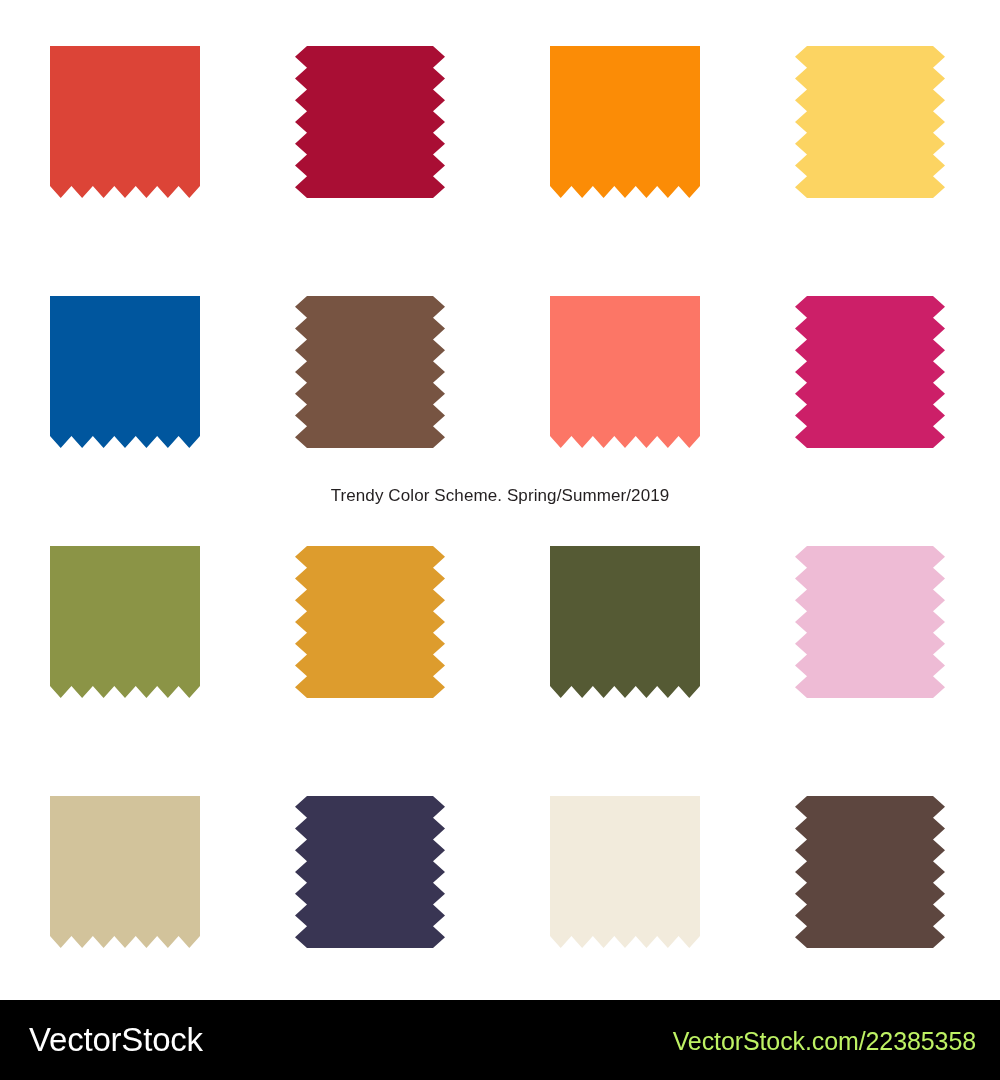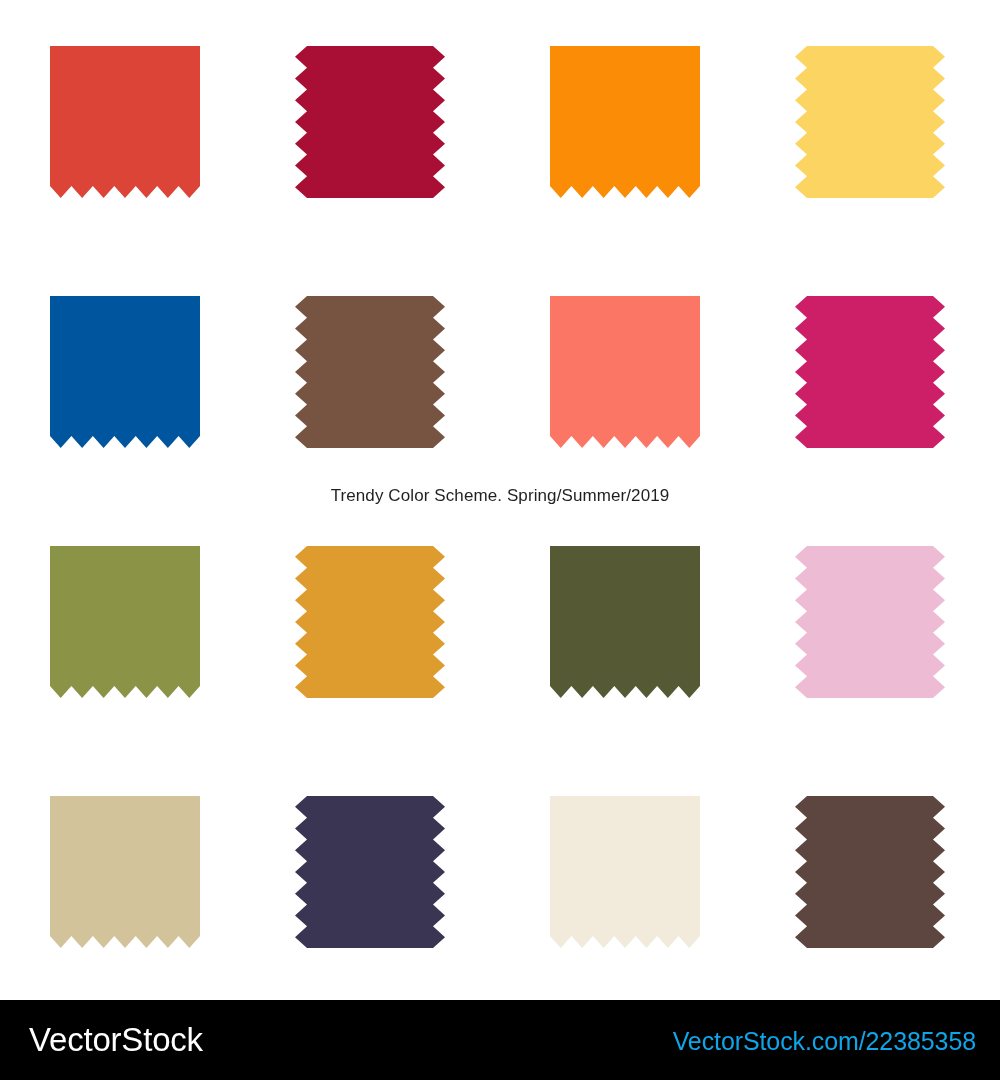--- a/index.html
+++ b/index.html
@@ -56,21 +56,21 @@
     line-height:42px;
     font-weight:normal;
     color:#ffffff;
     letter-spacing:-0.2px;
   }
   #footer-url {
     position:absolute;
     right:24px; top:26px;
     font-size:25px;
     line-height:30px;
-    color:#0ea5e9;
+    color:#bef264;
     letter-spacing:-0.1px;
   }
 </style>
 </head>
 <body>
 
 <div id="page">
 
   <div id="swatch-grid">
       <div class="swatch" style="left: 50px; top: 46px; width: 150px; height: 152px;">

